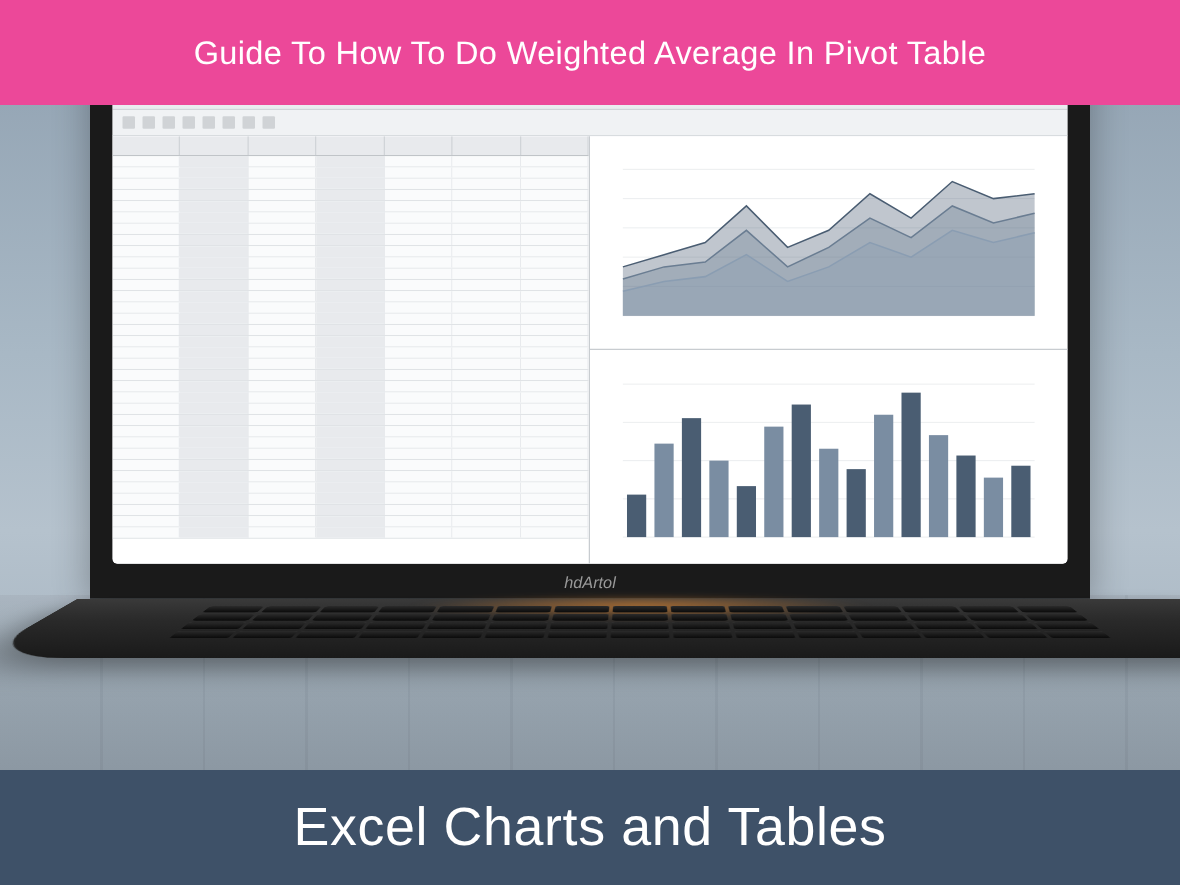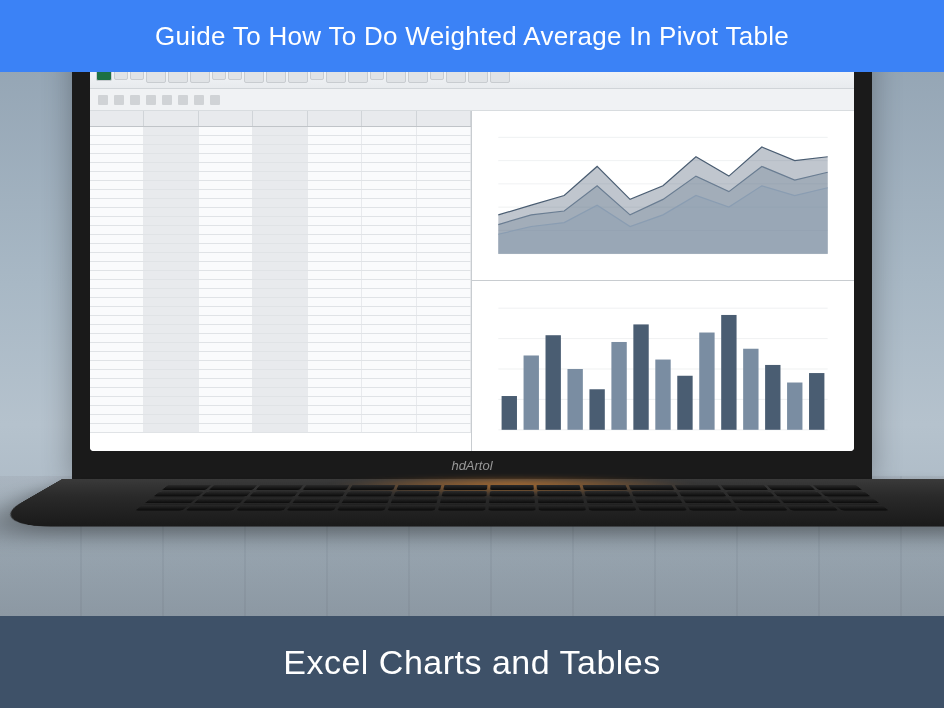--- a/index.html
+++ b/index.html
@@ -10,22 +10,22 @@
       overflow: hidden;
       position: relative;
       background: linear-gradient(180deg, #8fa0b0 0%, #a8b8c5 40%, #b5c2cd 60%, #9aa8b5 100%);
     }
     
     .banner-top {
       position: absolute;
       top: 0;
       left: 0;
       right: 0;
-      height: 72px;
-      background: #3b82f6;
+      height: 84px;
+      background: #ec4899;
       display: flex;
       align-items: center;
       justify-content: center;
       z-index: 100;
     }
     
     .banner-top-text {
       color: #fff;
       font-size: 26px;
       font-weight: 400;
@@ -40,21 +40,21 @@
       height: 92px;
       background: #3e5168;
       display: flex;
       align-items: center;
       justify-content: center;
       z-index: 100;
     }
     
     .banner-bottom-text {
       color: #fff;
-      font-size: 34px;
+      font-size: 43px;
       font-weight: 400;
       letter-spacing: 0.5px;
     }
     
     .scene {
       position: absolute;
       top: 72px;
       left: 0;
       right: 0;
       bottom: 92px;

